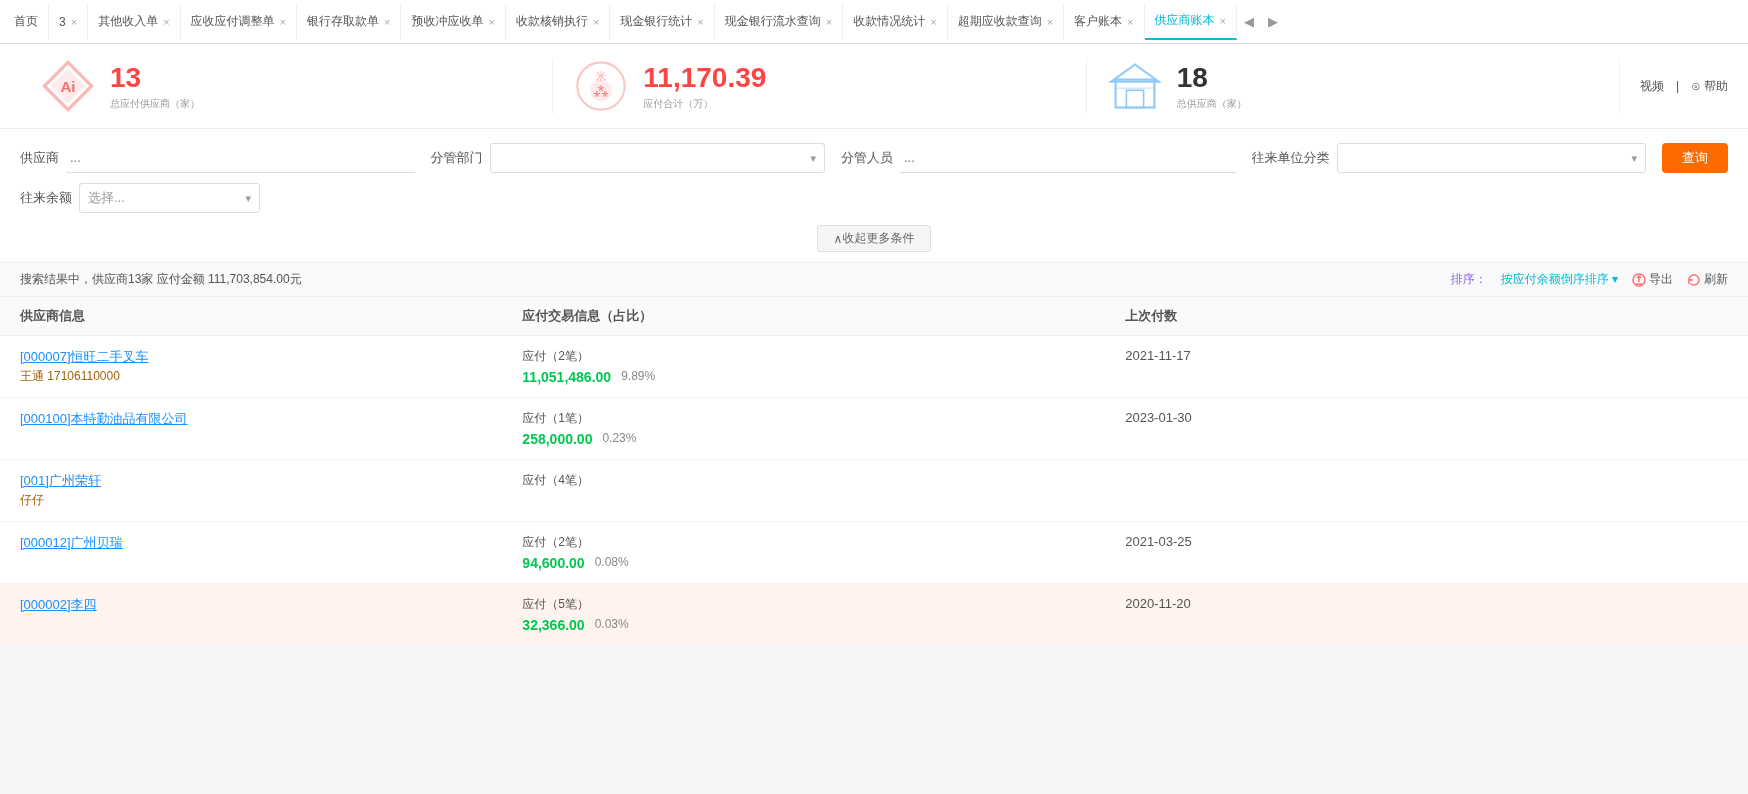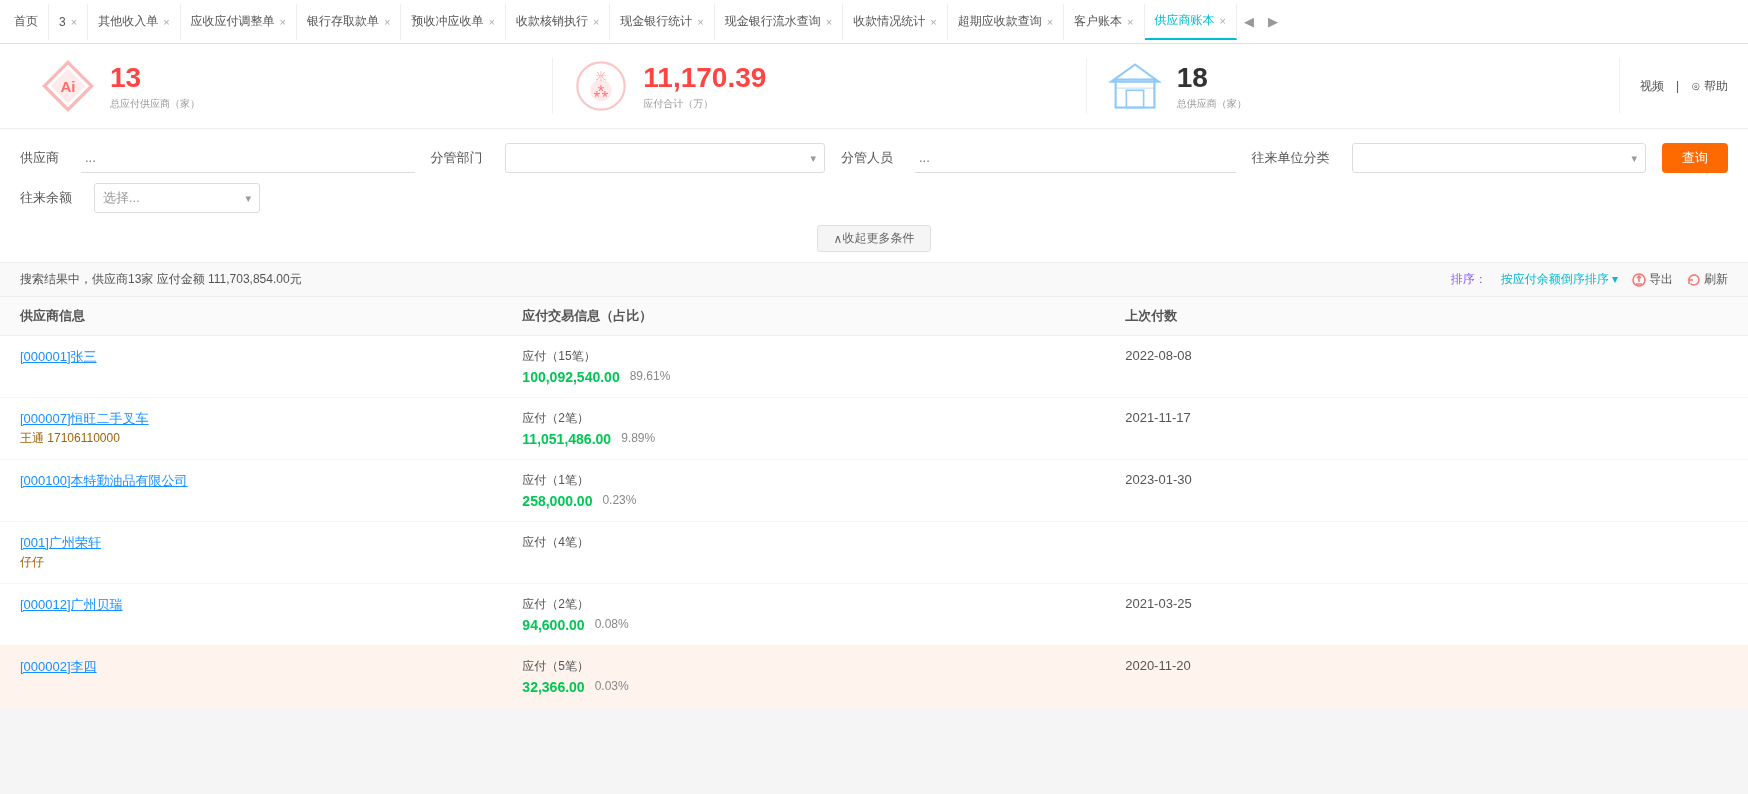--- a/index.html
+++ b/index.html
@@ -103,21 +103,21 @@
     }
     .filter-row {
       display: flex;
       align-items: center;
       gap: 16px;
       margin-bottom: 10px;
     }
     .filter-item {
       display: flex;
       align-items: center;
-      gap: 22px;
+      gap: 7px;
       flex: 1;
     }
     .filter-label {
       font-size: 13px;
       color: #555;
       flex-shrink: 0;
       white-space: nowrap;
     }
     .filter-input {
       flex: 1;
@@ -477,37 +477,20 @@
   <div class="table-header">
     <div class="col-supplier">供应商信息</div>
     <div class="col-transaction">应付交易信息（占比）</div>
     <div class="col-lastpay">上次付数</div>
     <div class="col-extra"></div>
   </div>
 
   <div id="table-body">
       <div class="table-row">
     <div class="col-supplier">
-      <div class="supplier-name">[000001]张三</div>
-
-    </div>
-    <div class="col-transaction">
-      <div class="tx-label">应付（15笔）</div>
-      <div class="tx-row">
-        <span class="tx-amount">100,092,540.00</span>
-        <span class="tx-pct">89.61%</span>
-      </div>
-    </div>
-    <div class="col-lastpay">
-      <span class="last-pay">2022-08-08</span>
-    </div>
-    <div class="col-extra"></div>
-  </div>
-      <div class="table-row">
-    <div class="col-supplier">
       <div class="supplier-name">[000007]恒旺二手叉车</div>
       <div class="supplier-sub">王通  17106110000</div>
     </div>
     <div class="col-transaction">
       <div class="tx-label">应付（2笔）</div>
       <div class="tx-row">
         <span class="tx-amount">11,051,486.00</span>
         <span class="tx-pct">9.89%</span>
       </div>
     </div>

